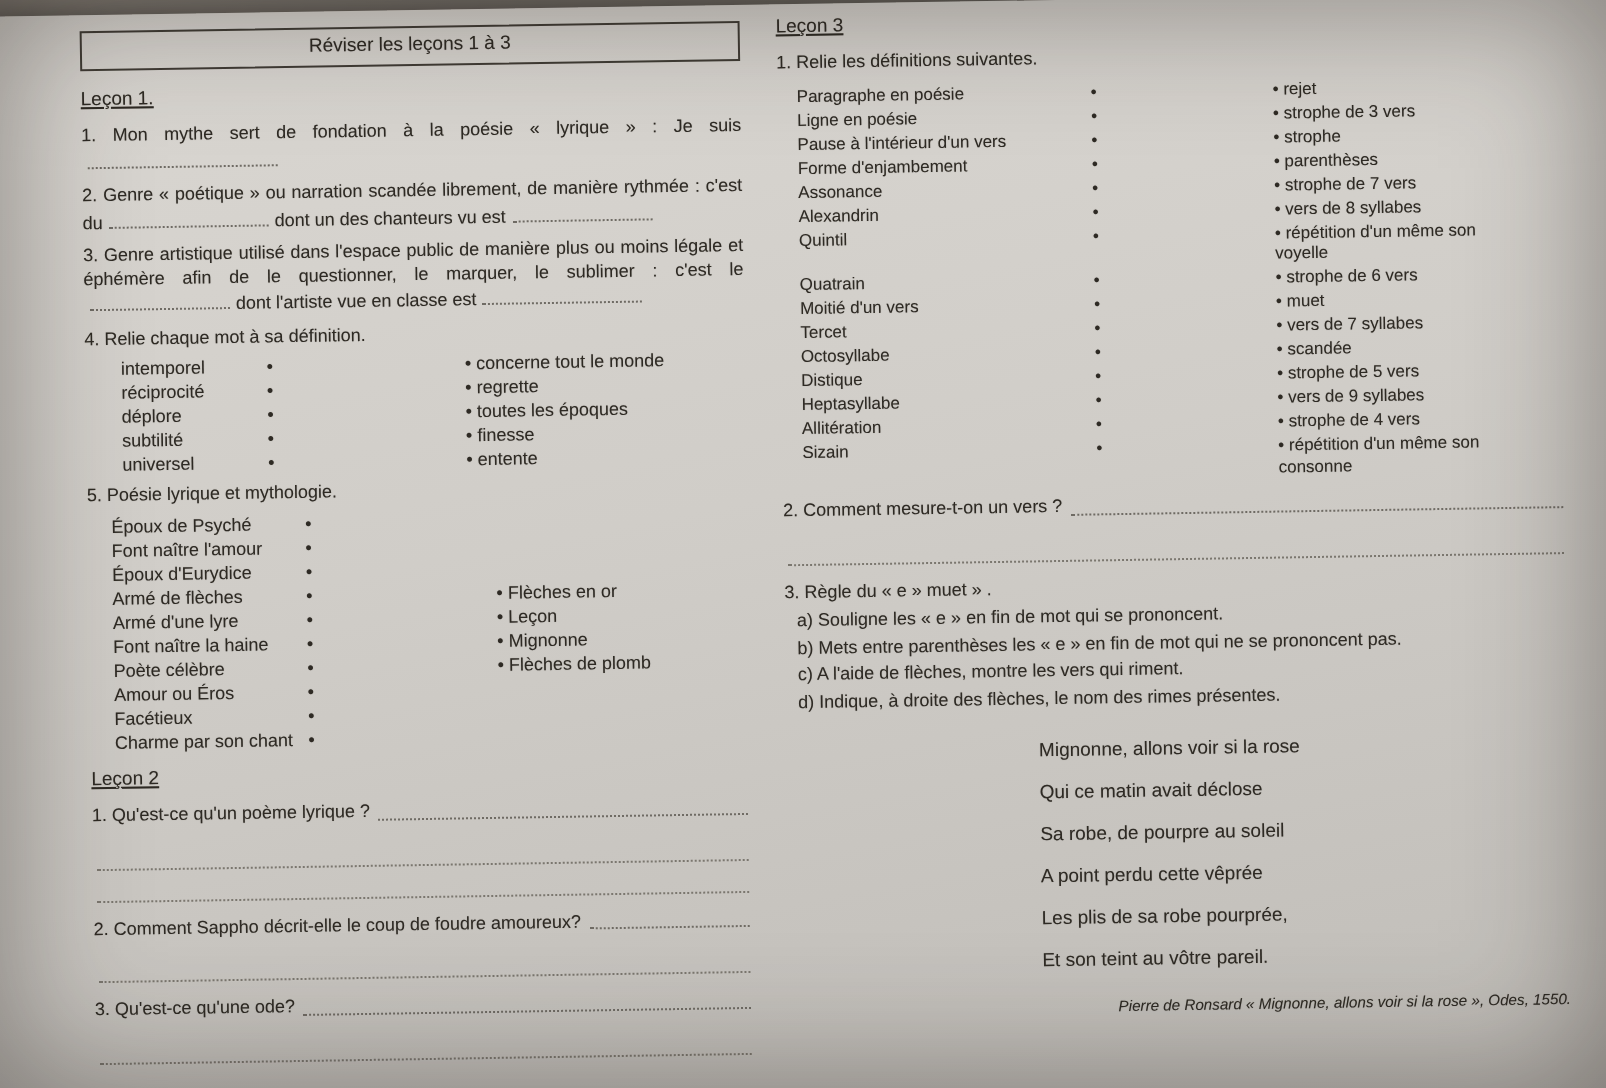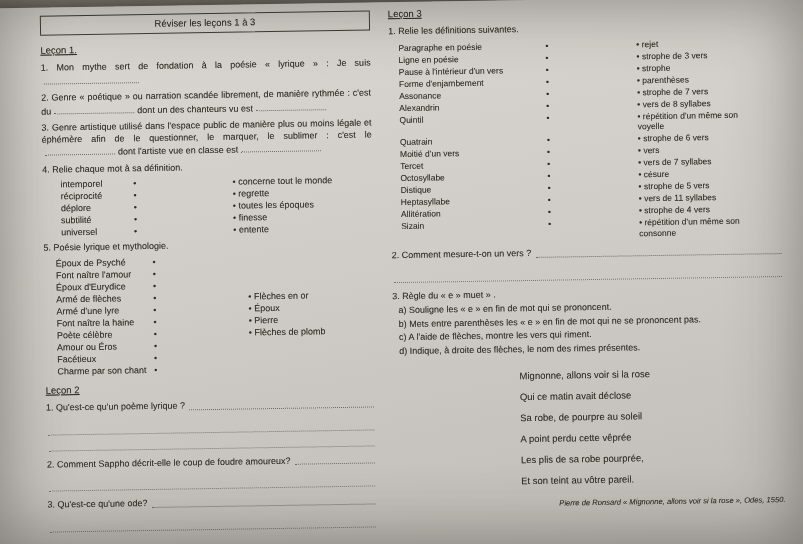--- a/index.html
+++ b/index.html
@@ -115,25 +115,25 @@
         </div>
       <div class="m5-row">
           <span class="m5-left">Époux d'Eurydice</span>
         </div>
       <div class="m5-row">
           <span class="m5-left">Armé de flèches</span>
           <span class="m5-right">Flèches en or</span>
         </div>
       <div class="m5-row">
           <span class="m5-left">Armé d'une lyre</span>
-          <span class="m5-right">Époux</span>
+          <span class="m5-right">Leçon</span>
         </div>
       <div class="m5-row">
           <span class="m5-left">Font naître la haine</span>
-          <span class="m5-right">Pierre</span>
+          <span class="m5-right">Mignonne</span>
         </div>
       <div class="m5-row">
           <span class="m5-left">Poète célèbre</span>
           <span class="m5-right">Flèches de plomb</span>
         </div>
       <div class="m5-row">
           <span class="m5-left">Amour ou Éros</span>
         </div>
       <div class="m5-row">
           <span class="m5-left">Facétieux</span>
@@ -199,37 +199,37 @@
           <span class="m3-left">Quintil</span>
           <span class="m3-right">répétition d'un même son
 voyelle</span>
         </div>
       <div class="m3-row">
           <span class="m3-left">Quatrain</span>
           <span class="m3-right">strophe de 6 vers</span>
         </div>
       <div class="m3-row">
           <span class="m3-left">Moitié d'un vers</span>
-          <span class="m3-right">vers</span>
+          <span class="m3-right">muet</span>
         </div>
       <div class="m3-row">
           <span class="m3-left">Tercet</span>
           <span class="m3-right">vers de 7 syllabes</span>
         </div>
       <div class="m3-row">
           <span class="m3-left">Octosyllabe</span>
-          <span class="m3-right">césure</span>
+          <span class="m3-right">scandée</span>
         </div>
       <div class="m3-row">
           <span class="m3-left">Distique</span>
           <span class="m3-right">strophe de 5 vers</span>
         </div>
       <div class="m3-row">
           <span class="m3-left">Heptasyllabe</span>
-          <span class="m3-right">vers de 11 syllabes</span>
+          <span class="m3-right">vers de 9 syllabes</span>
         </div>
       <div class="m3-row">
           <span class="m3-left">Allitération</span>
           <span class="m3-right">strophe de 4 vers</span>
         </div>
       <div class="m3-row">
           <span class="m3-left">Sizain</span>
           <span class="m3-right">répétition d'un même son
 consonne</span>
         </div>

